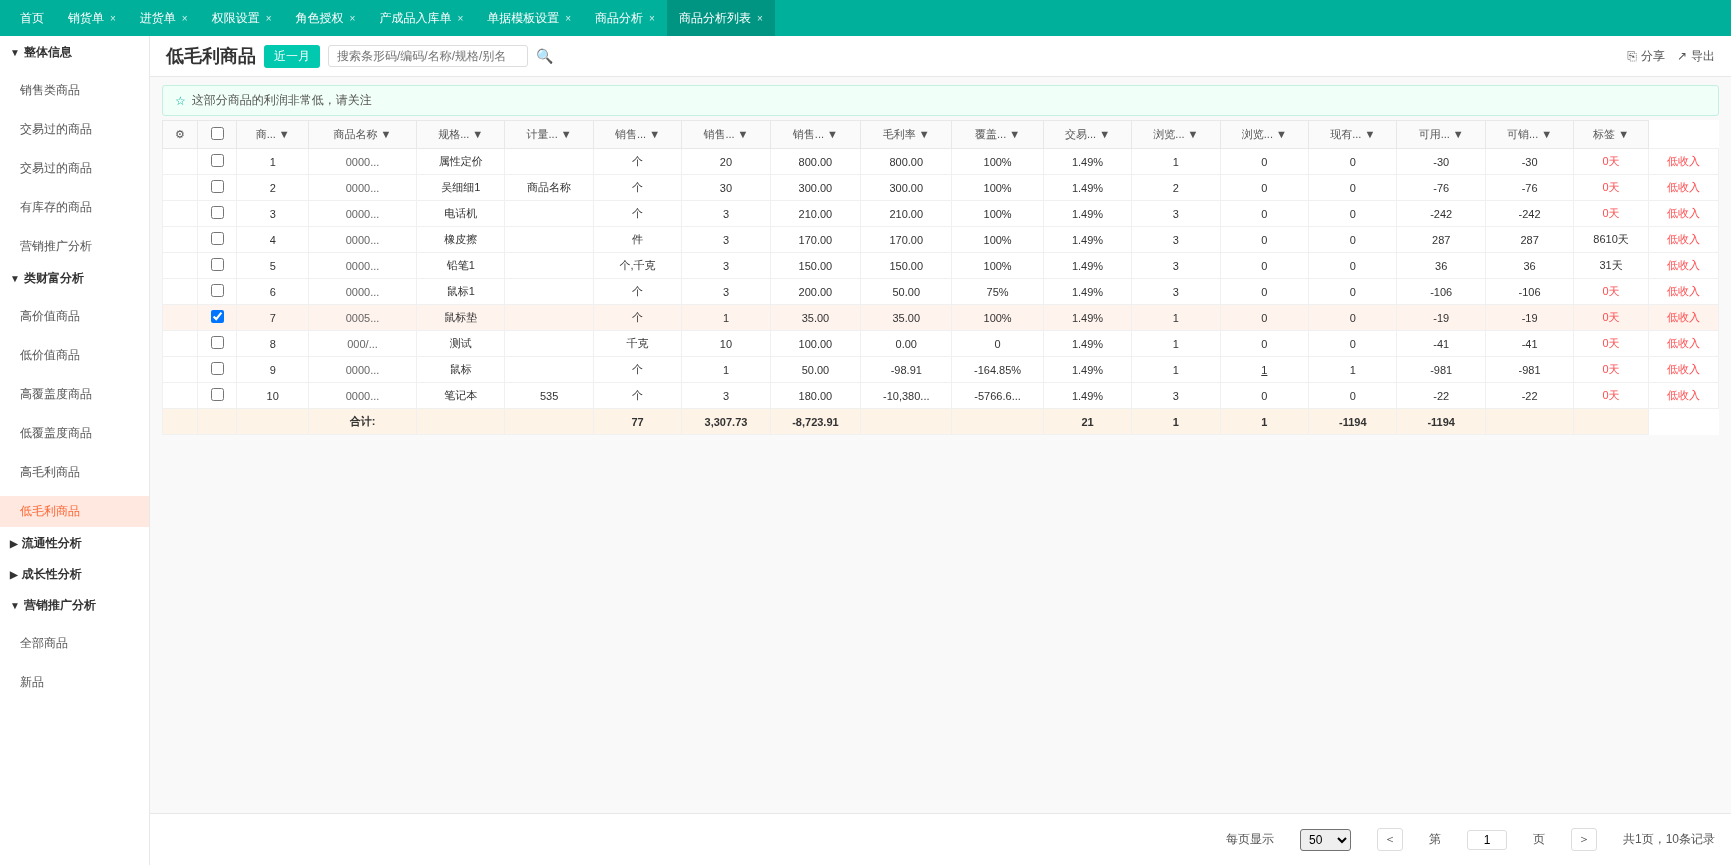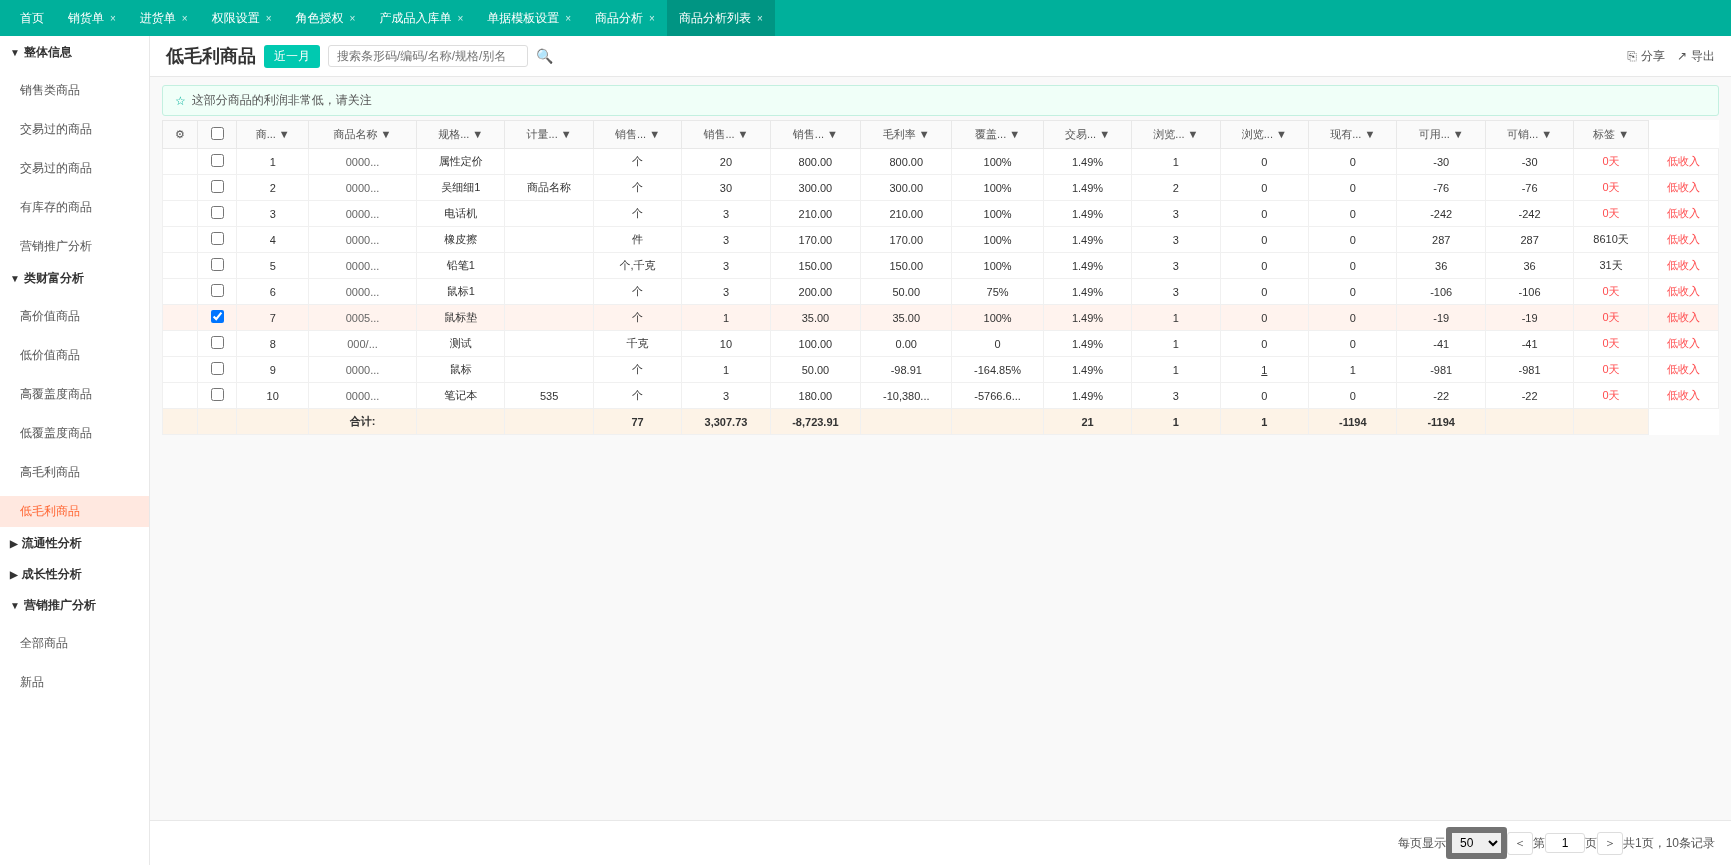--- a/index.html
+++ b/index.html
@@ -176,30 +176,30 @@
     .total-row td {
       background: #fdf3e7;
       font-weight: bold;
       color: #333;
     }
 
     
     .pagination-bar {
       background: #fff;
       border-top: 1px solid #e8e8e8;
-      padding: 6px 16px;
+      padding: 14px 16px;
       display: flex;
       align-items: center;
       justify-content: flex-end;
-      gap: 0;
+      gap: 26px;
       font-size: 12px;
       color: #555;
     }
     .page-size-select {
-      border: 6px solid #737373;
+      border: 1px solid #737373;
       border-radius: 3px;
       padding: 2px 4px;
     }
     .page-btn {
       cursor: pointer;
       padding: 2px 6px;
       border: 1px solid #ddd;
       border-radius: 3px;
       background: #fff;
       color: #555;

